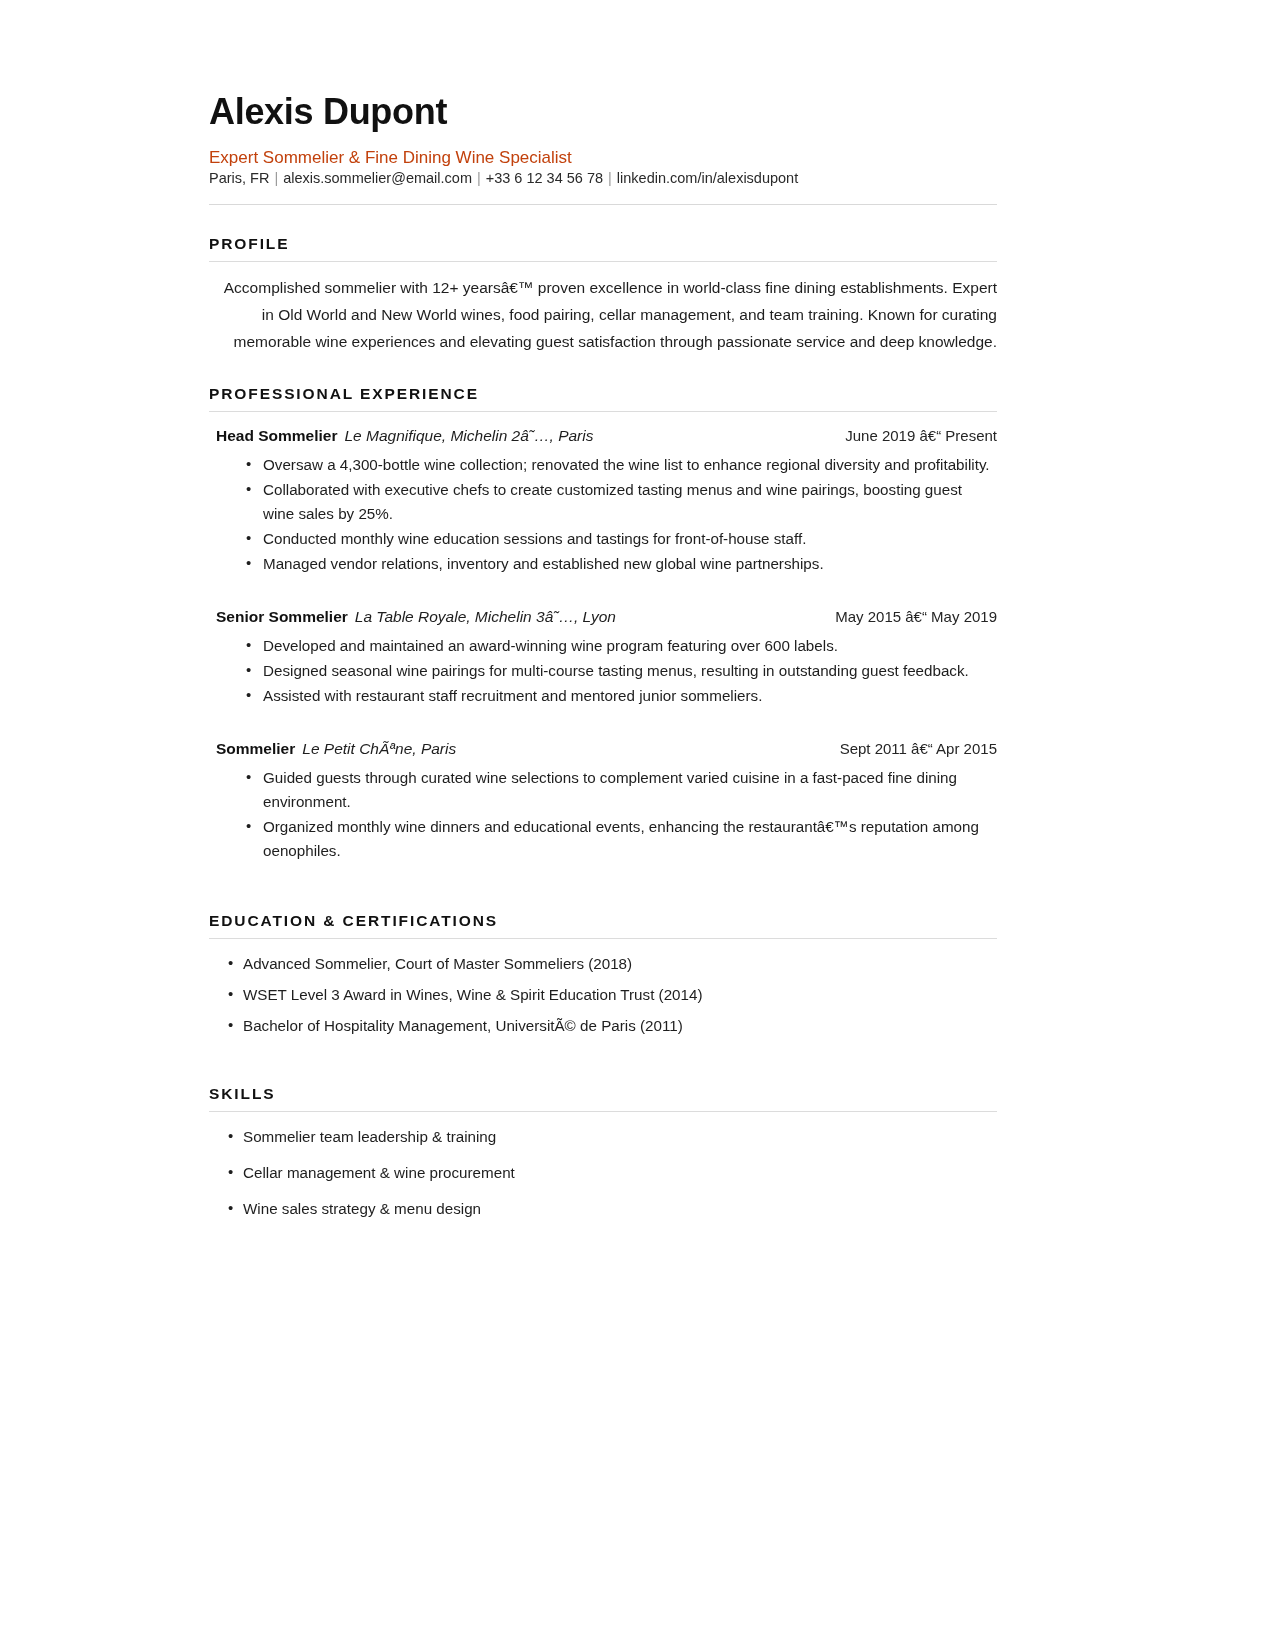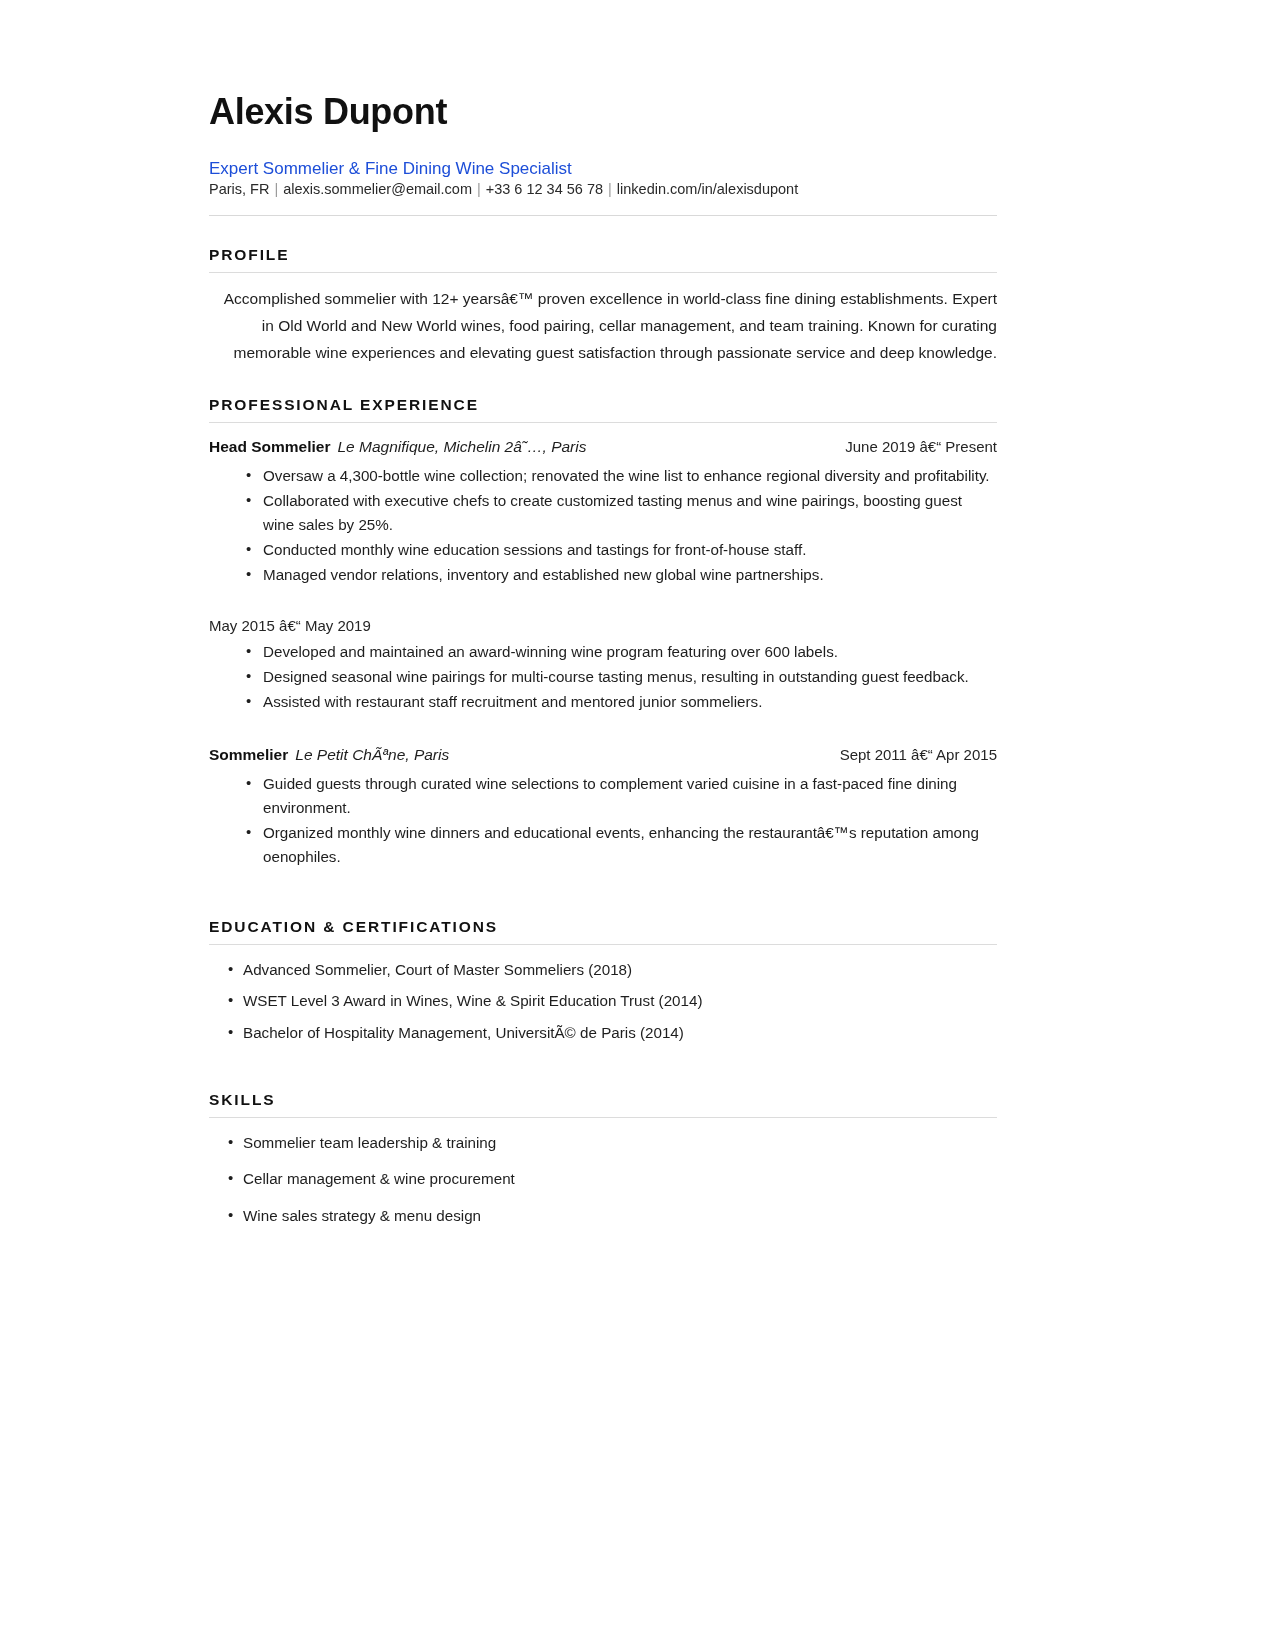--- a/index.html
+++ b/index.html
@@ -37,22 +37,22 @@
     font-weight: bold;
     letter-spacing: -0.3px;
     margin: 0;
     padding-top: 92px;
     line-height: 1.12;
     color: #111;
   }
   .headline {
     font-size: 17px;
     font-weight: normal;
-    margin: 26px 0 0 0;
-    color: #1d4ed8;
+    margin: 15px 0 0 0;
+    color: #c2410c;
     line-height: 1.25;
   }
   .contact-line {
     font-size: 14.5px;
     color: #2a2a2a;
     line-height: 1.3;
     white-space: nowrap;
   }
   .contact-sep { color: #9a9a9a; padding: 0 5px; }
 
@@ -87,20 +87,21 @@
   }
 
   
   .job { margin-bottom: 6px; }
   .job + .job { margin-top: 30px; }
   .job-head {
     display: flex;
     align-items: baseline;
     justify-content: space-between;
     margin-bottom: 5px;
+    margin-left: 7px;
   }
   .job-left {
     font-size: 15.5px;
     line-height: 1.4;
     padding-right: 14px;
   }
   .job-title { font-weight: bold; color: #111; }
   .job-org {
     font-style: italic;
     font-weight: normal;
@@ -198,20 +199,23 @@
         <ul class="bullets">
           <li>Oversaw a 4,300-bottle wine collection; renovated the wine list to enhance regional diversity and profitability.</li>
           <li>Collaborated with executive chefs to create customized tasting menus and wine pairings, boosting guest wine sales by 25%.</li>
           <li>Conducted monthly wine education sessions and tastings for front-of-house staff.</li>
           <li>Managed vendor relations, inventory and established new global wine partnerships.</li>
         </ul>
       </div>
 
       <div class="job">
         <div class="job-head">
+          <div class="job-left">
+            <span class="job-title">Senior Sommelier</span><span class="job-org">La Table Royale, Michelin 3â˜…, Lyon</span>
+          </div>
           <div class="job-dates">May 2015 â€“ May 2019</div>
         </div>
         <ul class="bullets">
           <li>Developed and maintained an award-winning wine program featuring over 600 labels.</li>
           <li>Designed seasonal wine pairings for multi-course tasting menus, resulting in outstanding guest feedback.</li>
           <li>Assisted with restaurant staff recruitment and mentored junior sommeliers.</li>
         </ul>
       </div>
 
       <div class="job">
@@ -227,21 +231,21 @@
         </ul>
       </div>
     </div>
 
     <div class="section edu-section">
       <div class="section-title">EDUCATION &amp; CERTIFICATIONS</div>
       <hr class="section-rule">
       <ul class="flat">
         <li>Advanced Sommelier, Court of Master Sommeliers (2018)</li>
         <li>WSET Level 3 Award in Wines, Wine &amp; Spirit Education Trust (2014)</li>
-        <li>Bachelor of Hospitality Management, UniversitÃ© de Paris (2014)</li>
+        <li>Bachelor of Hospitality Management, UniversitÃ© de Paris (2011)</li>
       </ul>
     </div>
 
     <div class="section skills-section">
       <div class="section-title">SKILLS</div>
       <hr class="section-rule">
       <ul class="flat skills">
         <li>Sommelier team leadership &amp; training</li>
         <li>Cellar management &amp; wine procurement</li>
         <li>Wine sales strategy &amp; menu design</li>

